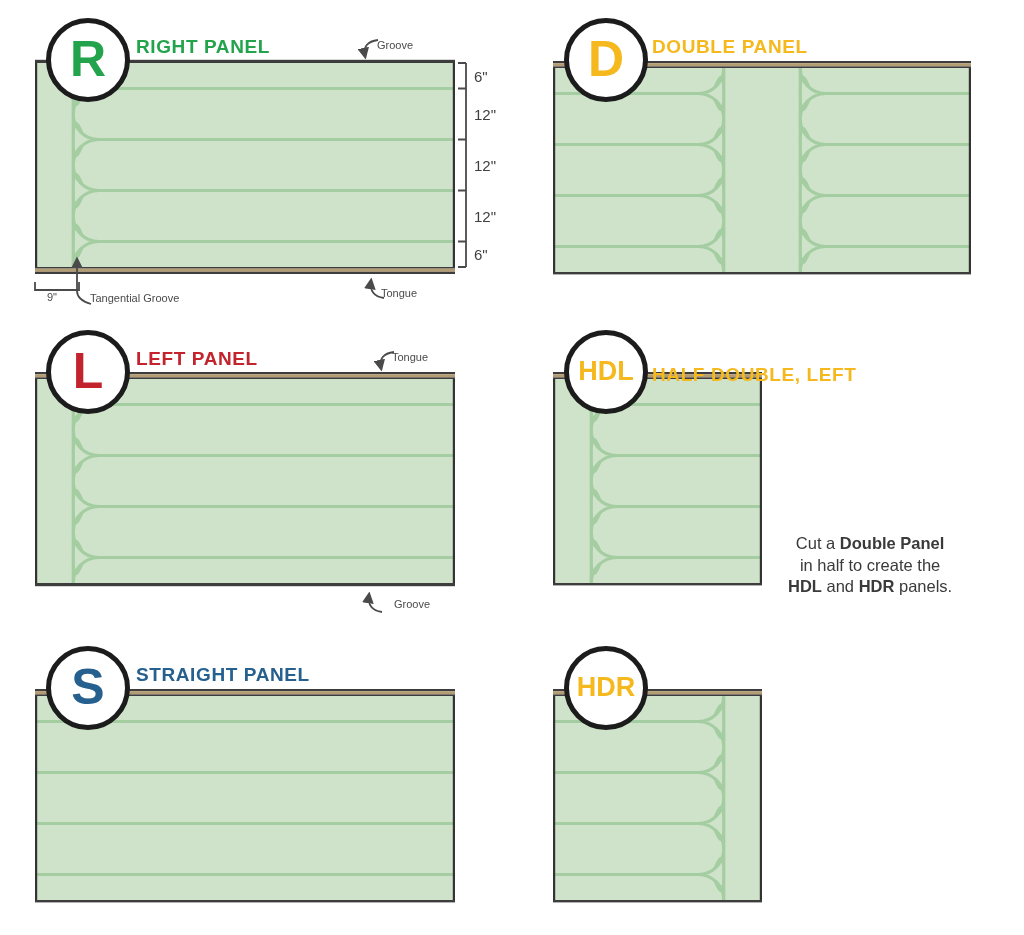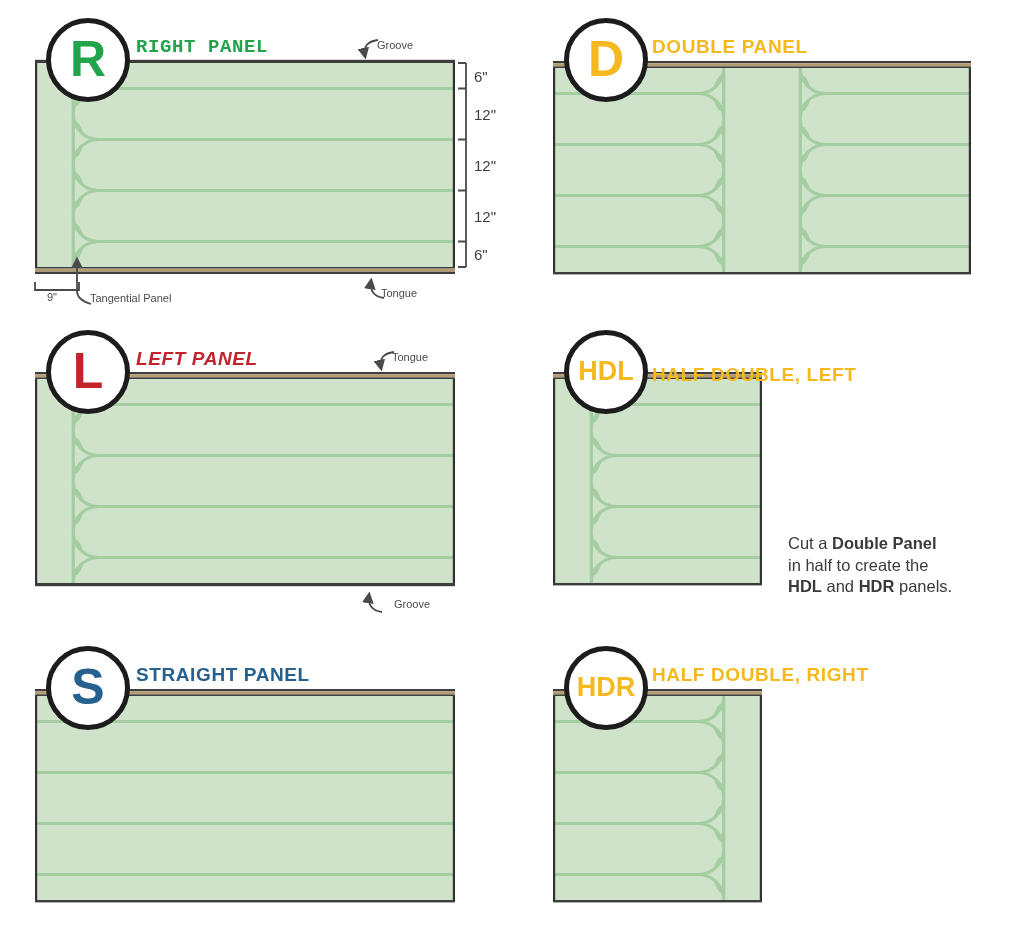--- a/index.html
+++ b/index.html
@@ -6,21 +6,21 @@
   .canvas{position:relative;width:1024px;height:935px;background:#fff;overflow:hidden;
           font-family:"Liberation Sans", sans-serif;}
   svg.panel-svg{position:absolute;display:block;}
   .badge{position:absolute;width:74px;height:74px;border-radius:50%;background:#fff;
          border:5px solid #1c1c1c;display:flex;align-items:center;justify-content:center;z-index:5;}
   .badge-letter{font-weight:bold;font-size:50px;line-height:1;transform:translateY(-1px);}
   .badge-letter.sm{font-size:27px;letter-spacing:0;}
   .title{position:absolute;font-weight:bold;font-size:19px;letter-spacing:0.6px;white-space:nowrap;z-index:4;}
   .annot{position:absolute;font-size:11px;color:#4a4a4a;white-space:nowrap;z-index:4;}
   .dim{position:absolute;font-size:15px;color:#3f3f3f;width:36px;z-index:4;}
-  .note{position:absolute;font-size:16.5px;line-height:21.5px;color:#3a3a3a;z-index:4;}
+  .note{position:absolute;font-size:16.5px;line-height:21.5px;color:#3a3a3a;z-index:4;text-align:center;}
   .note b{font-weight:bold;}
   .arrow-svg{position:absolute;overflow:visible;z-index:4;}
   .arrow-svg path{fill:none;stroke:#4a4a4a;stroke-width:1.8;}
   .arrow-svg .ah{fill:#4a4a4a;stroke:none;}
 </style>
 </head>
 <body>
 
 <div class="canvas">
 
@@ -127,26 +127,25 @@
   <div class="badge" style="left:564px;top:330px">
       <span class="badge-letter sm" style="color: rgb(245, 185, 30);">HDL</span>
     </div>
   <div class="badge" style="left:46px;top:646px">
       <span class="badge-letter" style="color: rgb(38, 96, 143);">S</span>
     </div>
   <div class="badge" style="left:564px;top:646px">
       <span class="badge-letter sm" style="color: rgb(245, 185, 30);">HDR</span>
     </div>
 
-  <div class="title" style="left: 136px; top: 36px; color: rgb(35, 164, 76); font-family: Liberation Mono, monospace;">RIGHT PANEL</div>
+  <div class="title" style="left: 136px; top: 36px; color: rgb(35, 164, 76);">RIGHT PANEL</div>
   <div class="title" style="left: 652px; top: 36px; color: rgb(245, 185, 30);">DOUBLE PANEL</div>
-  <div class="title" style="left: 136px; top: 348px; color: rgb(194, 35, 45); font-style: italic;">LEFT PANEL</div>
+  <div class="title" style="left: 136px; top: 348px; color: rgb(194, 35, 45);">LEFT PANEL</div>
   <div class="title" style="left: 652px; top: 364px; color: rgb(245, 185, 30);">HALF DOUBLE, LEFT</div>
   <div class="title" style="left: 136px; top: 664px; color: rgb(38, 96, 143); text-align: right;">STRAIGHT PANEL</div>
-  <div class="title" style="left: 652px; top: 664px; color: rgb(245, 185, 30);">HALF DOUBLE, RIGHT</div>
 
   <div class="annot" style="left:377px;top:39px">Groove</div>
   <svg class="arrow-svg" style="left:354px;top:37px" width="28" height="26">
     <defs>
         <marker id="m1" viewBox="0 0 10 10" refX="7" refY="5" markerWidth="6.5" markerHeight="6.5" orient="auto">
           <path class="ah" d="M0,0 L10,5 L0,10 z"></path>
         </marker>
       </defs>
     <path d="M 24,3 Q 8,5 11,19" marker-end="url(#m1)"></path>
   </svg>
@@ -154,21 +153,21 @@
   <div class="annot" style="left:381px;top:287px">Tongue</div>
   <svg class="arrow-svg" style="left:360px;top:275px" width="28" height="26">
     <defs>
         <marker id="m2" viewBox="0 0 10 10" refX="7" refY="5" markerWidth="6.5" markerHeight="6.5" orient="auto">
           <path class="ah" d="M0,0 L10,5 L0,10 z"></path>
         </marker>
       </defs>
     <path d="M 24,23 Q 9,21 11,6" marker-end="url(#m2)"></path>
   </svg>
 
-  <div class="annot" style="left:90px;top:292px">Tangential Panel</div>
+  <div class="annot" style="left:90px;top:292px">Tangential Groove</div>
   <svg class="arrow-svg" style="left:64px;top:252px" width="44" height="56">
     <defs>
         <marker id="m3" viewBox="0 0 10 10" refX="7" refY="5" markerWidth="6.5" markerHeight="6.5" orient="auto">
           <path class="ah" d="M0,0 L10,5 L0,10 z"></path>
         </marker>
       </defs>
     <path d="M 27,52 Q 13,48 13,39 L 13,8" marker-end="url(#m3)"></path>
   </svg>
 
   <div class="annot" style="left:47px;top:291px">9"</div>

